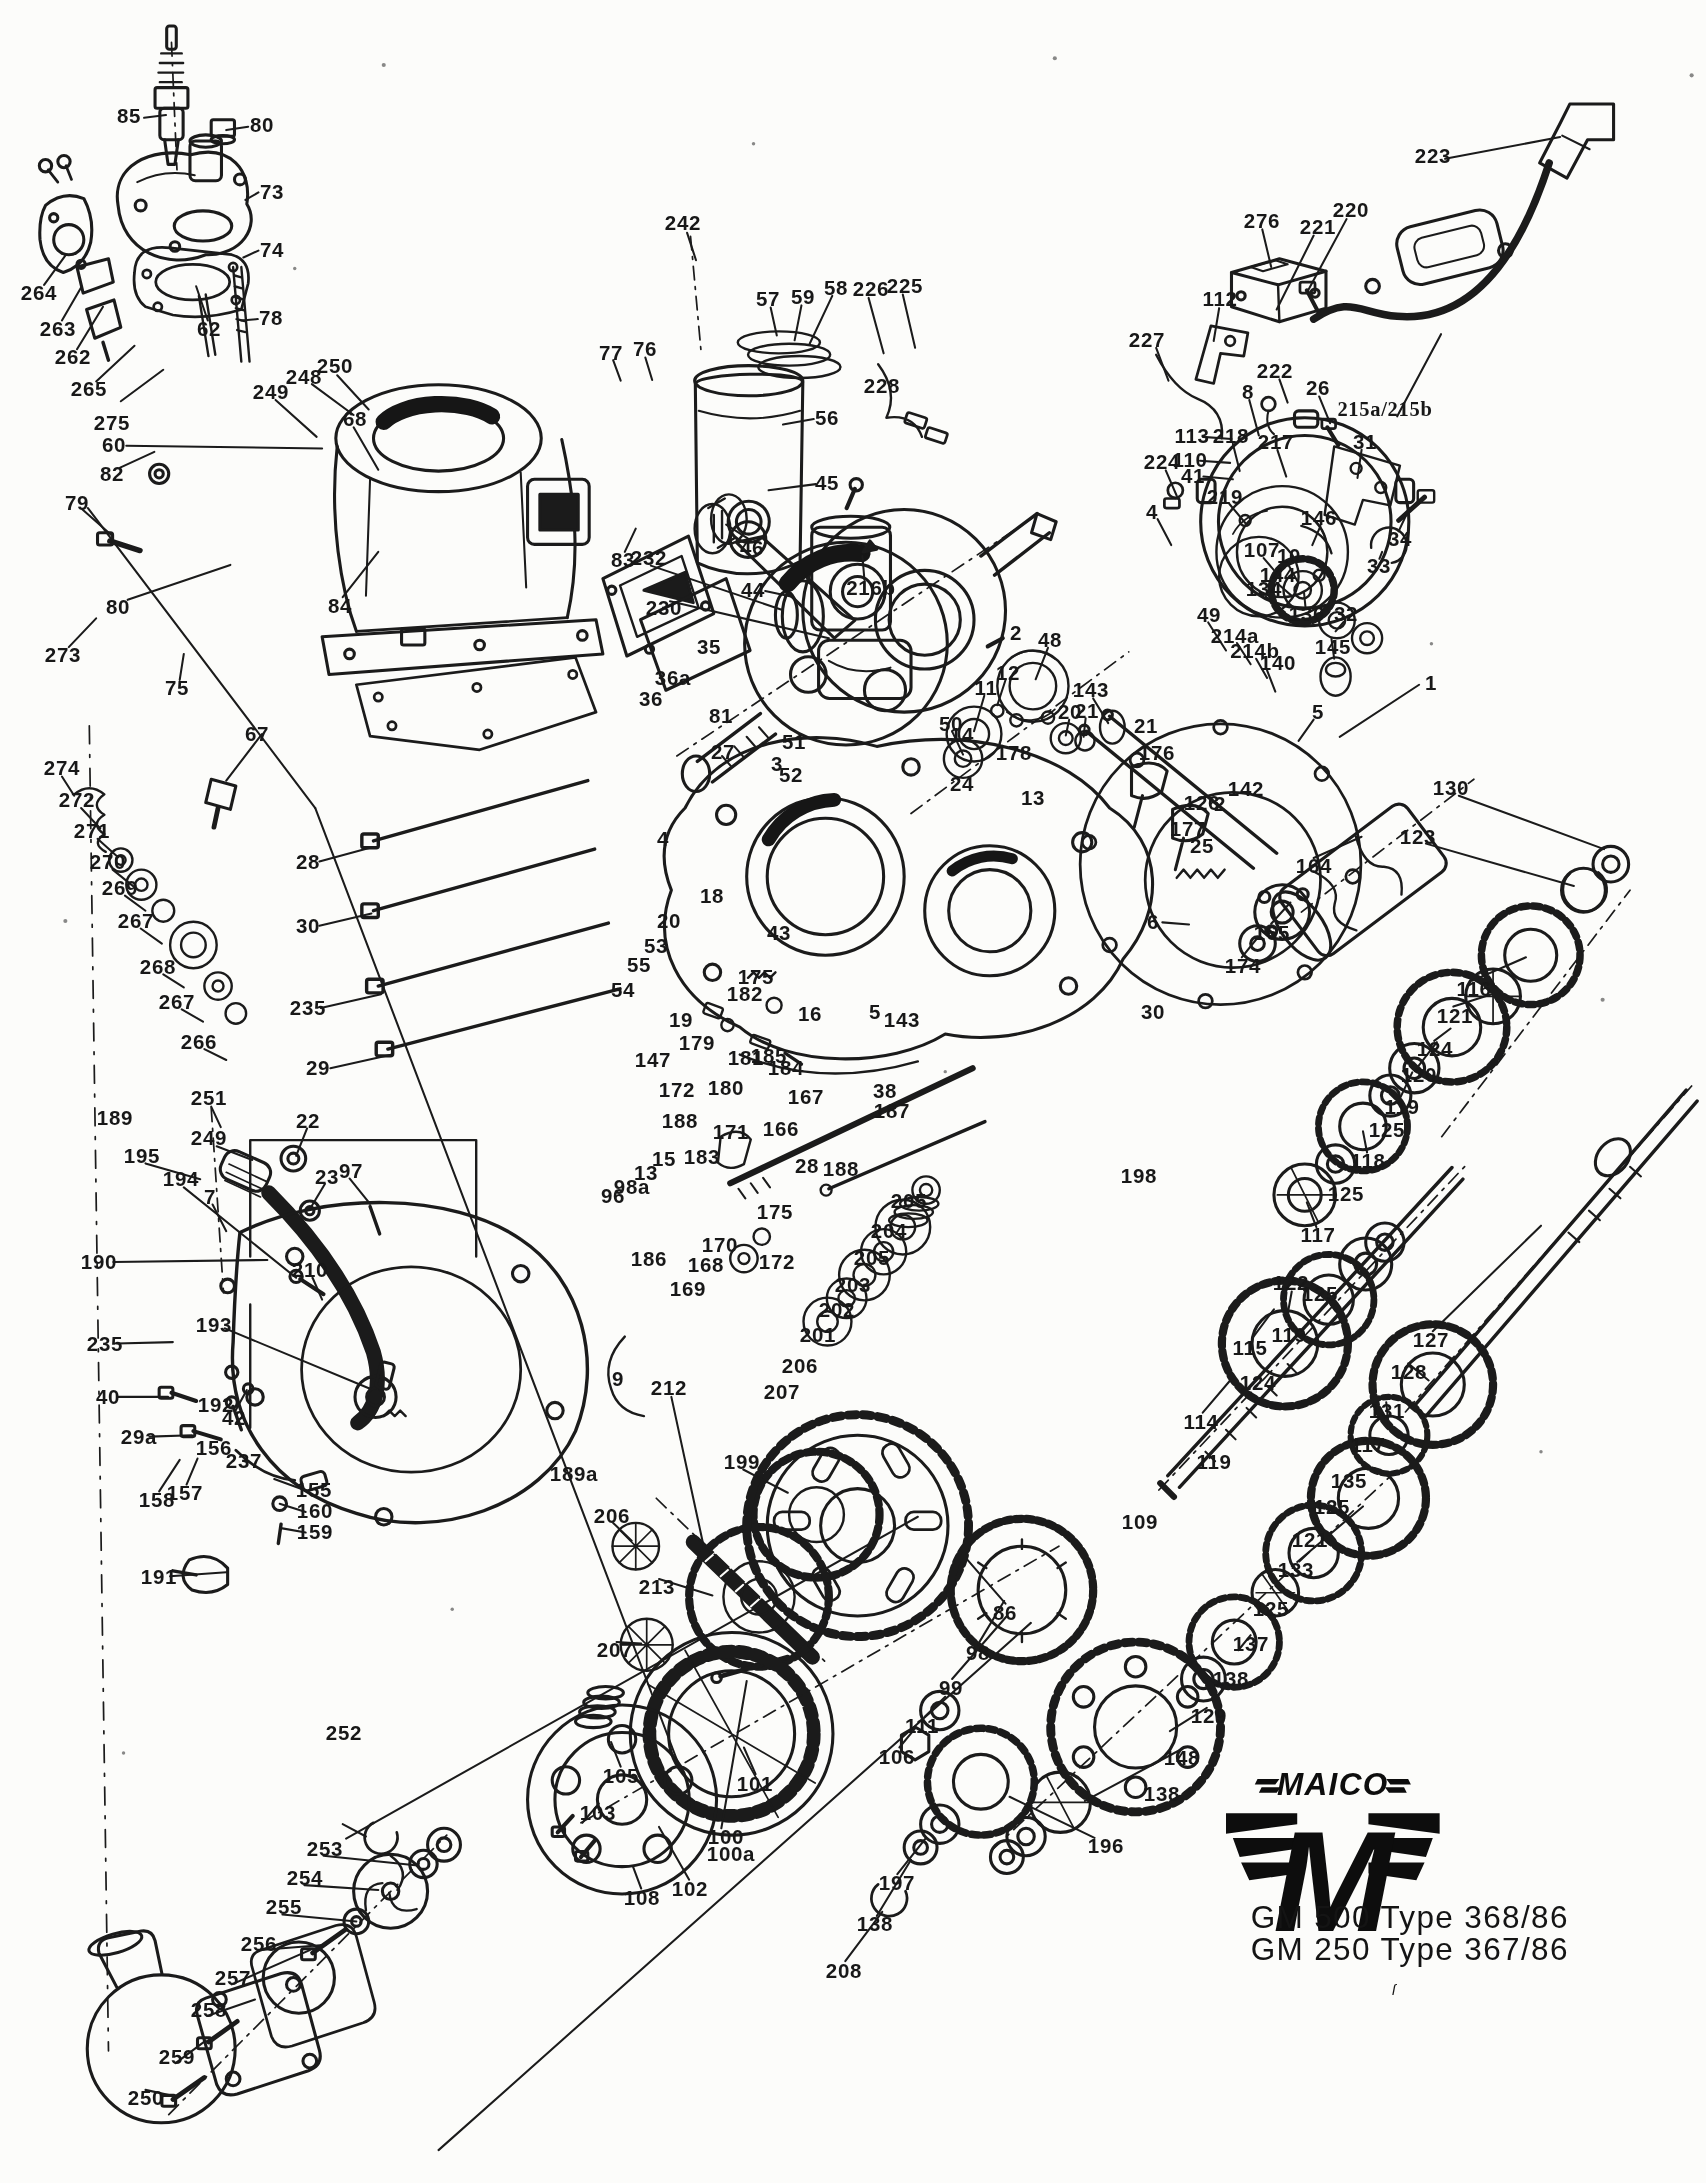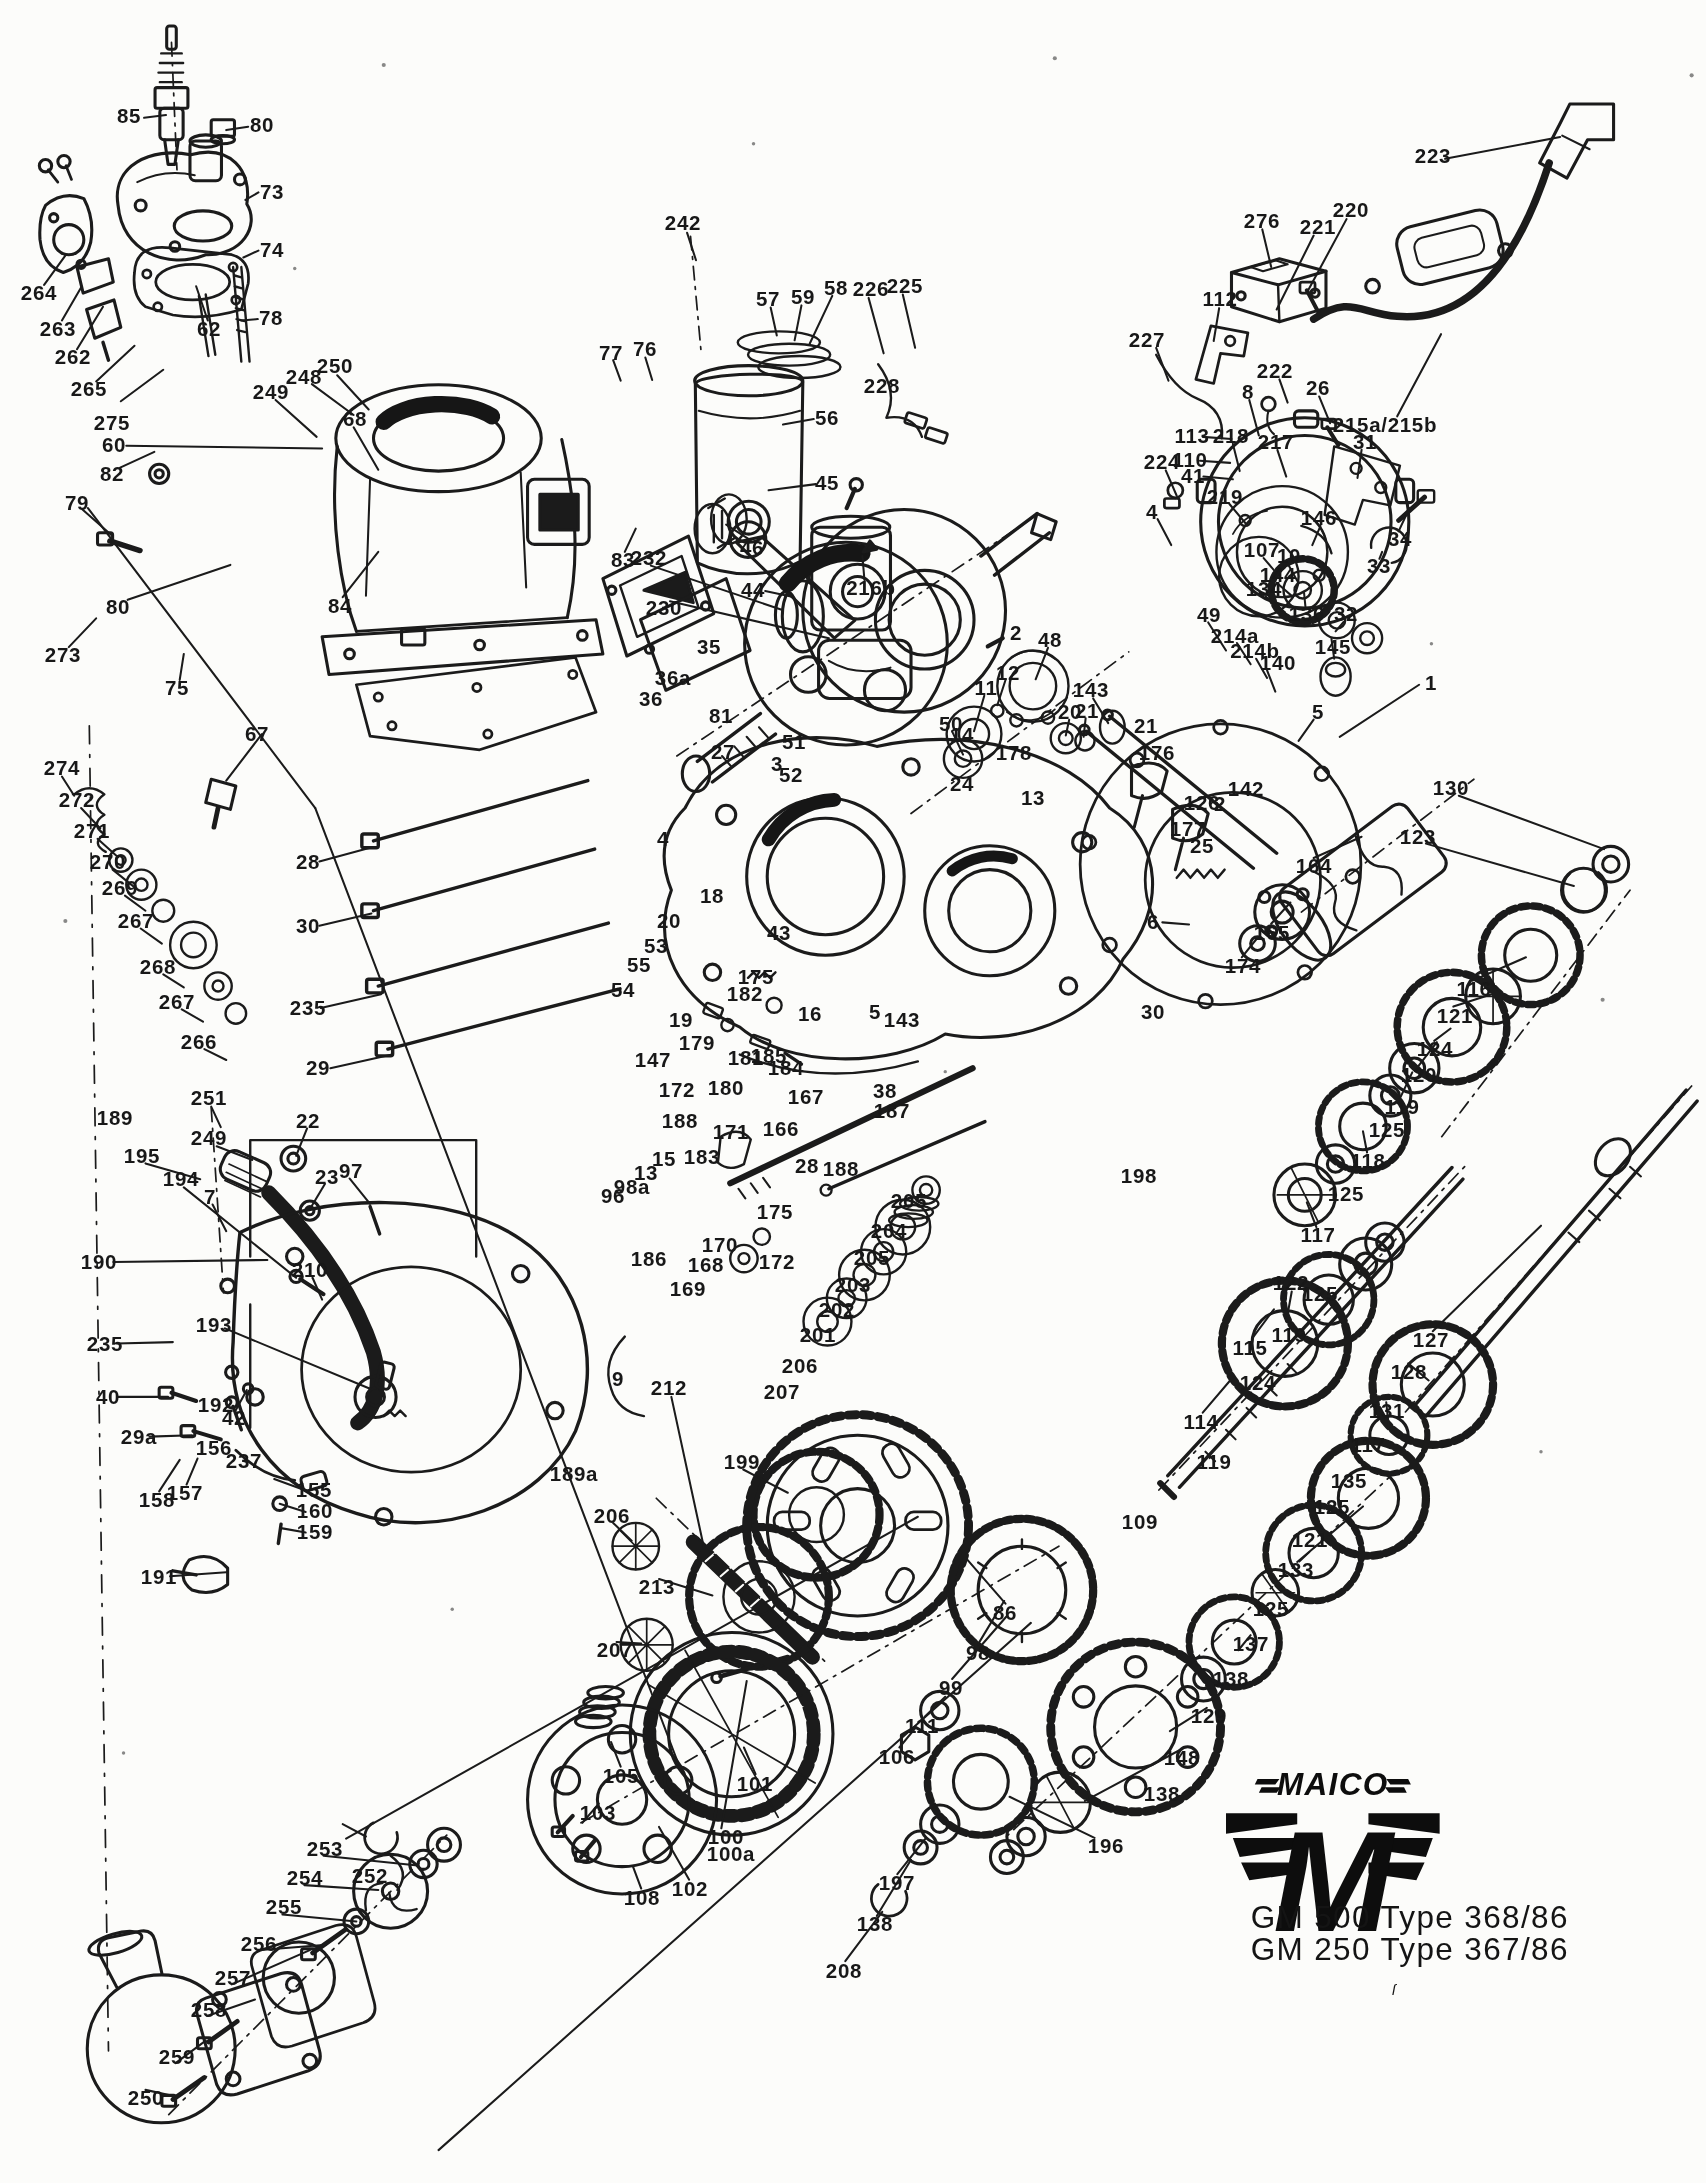--- a/index.html
+++ b/index.html
@@ -840,21 +840,21 @@
       <div class="lbl" style="left: 951px; top: 724px;">50</div>
       <div class="lbl" style="left: 709px; top: 647px;">35</div>
       <div class="lbl" style="left: 673px; top: 678px;">36a</div>
       <div class="lbl" style="left: 651px; top: 699px;">36</div>
       <div class="lbl" style="left: 623px; top: 560px;">83</div>
       <div class="lbl" style="left: 649px; top: 558px;">232</div>
       <div class="lbl" style="left: 664px; top: 608px;">230</div>
       <div class="lbl" style="left: 721px; top: 716px;">81</div>
       <div class="lbl" style="left: 1275px; top: 371px;">222</div>
       <div class="lbl" style="left: 1318px; top: 388px;">26</div>
-      <div class="lbl" style="left: 1385px; top: 425px;">215a/215b</div>
+      <div class="lbl" style="left: 1385px; top: 409px; font-family: Liberation Serif, serif;">215a/215b</div>
       <div class="lbl" style="left: 1248px; top: 392px;">8</div>
       <div class="lbl" style="left: 1192px; top: 436px;">113</div>
       <div class="lbl" style="left: 1231px; top: 436px;">218</div>
       <div class="lbl" style="left: 1190px; top: 460px;">110</div>
       <div class="lbl" style="left: 1193px; top: 476px;">41</div>
       <div class="lbl" style="left: 1225px; top: 497px;">219</div>
       <div class="lbl" style="left: 1162px; top: 462px;">224</div>
       <div class="lbl" style="left: 1152px; top: 512px;">4</div>
       <div class="lbl" style="left: 1276px; top: 442px;">217</div>
       <div class="lbl" style="left: 1365px; top: 442px;">31</div>
@@ -1033,21 +1033,21 @@
       <div class="lbl" style="left: 1251px; top: 1644px;">137</div>
       <div class="lbl" style="left: 1231px; top: 1679px;">138</div>
       <div class="lbl" style="left: 1209px; top: 1716px;">129</div>
       <div class="lbl" style="left: 1182px; top: 1758px;">148</div>
       <div class="lbl" style="left: 1162px; top: 1794px;">138</div>
       <div class="lbl" style="left: 1106px; top: 1846px;">196</div>
       <div class="lbl" style="left: 897px; top: 1883px;">197</div>
       <div class="lbl" style="left: 875px; top: 1924px;">138</div>
       <div class="lbl" style="left: 844px; top: 1971px;">208</div>
       <div class="lbl" style="left: 1214px; top: 1462px;">119</div>
-      <div class="lbl" style="left: 344px; top: 1876px; margin-left: 26px;">252</div>
+      <div class="lbl" style="left: 344px; top: 1733px;">252</div>
       <div class="lbl" style="left: 325px; top: 1849px;">253</div>
       <div class="lbl" style="left: 305px; top: 1878px;">254</div>
       <div class="lbl" style="left: 284px; top: 1907px;">255</div>
       <div class="lbl" style="left: 259px; top: 1944px;">256</div>
       <div class="lbl" style="left: 233px; top: 1978px;">257</div>
       <div class="lbl" style="left: 209px; top: 2010px;">258</div>
       <div class="lbl" style="left: 177px; top: 2057px;">259</div>
       <div class="lbl" style="left: 146px; top: 2098px;">250</div>
       <div class="lbl small" style="left: 1394px; top: 1989px;">ſ</div>
     </div>

